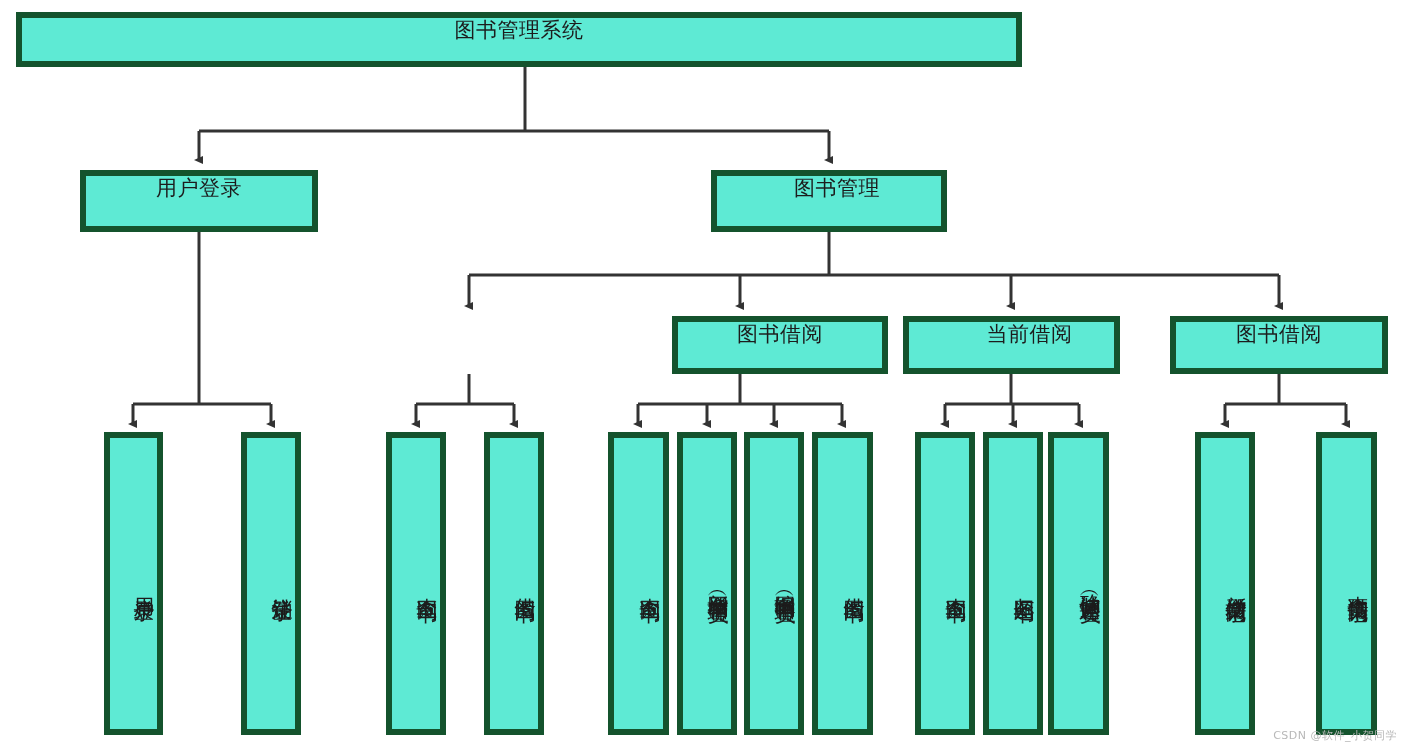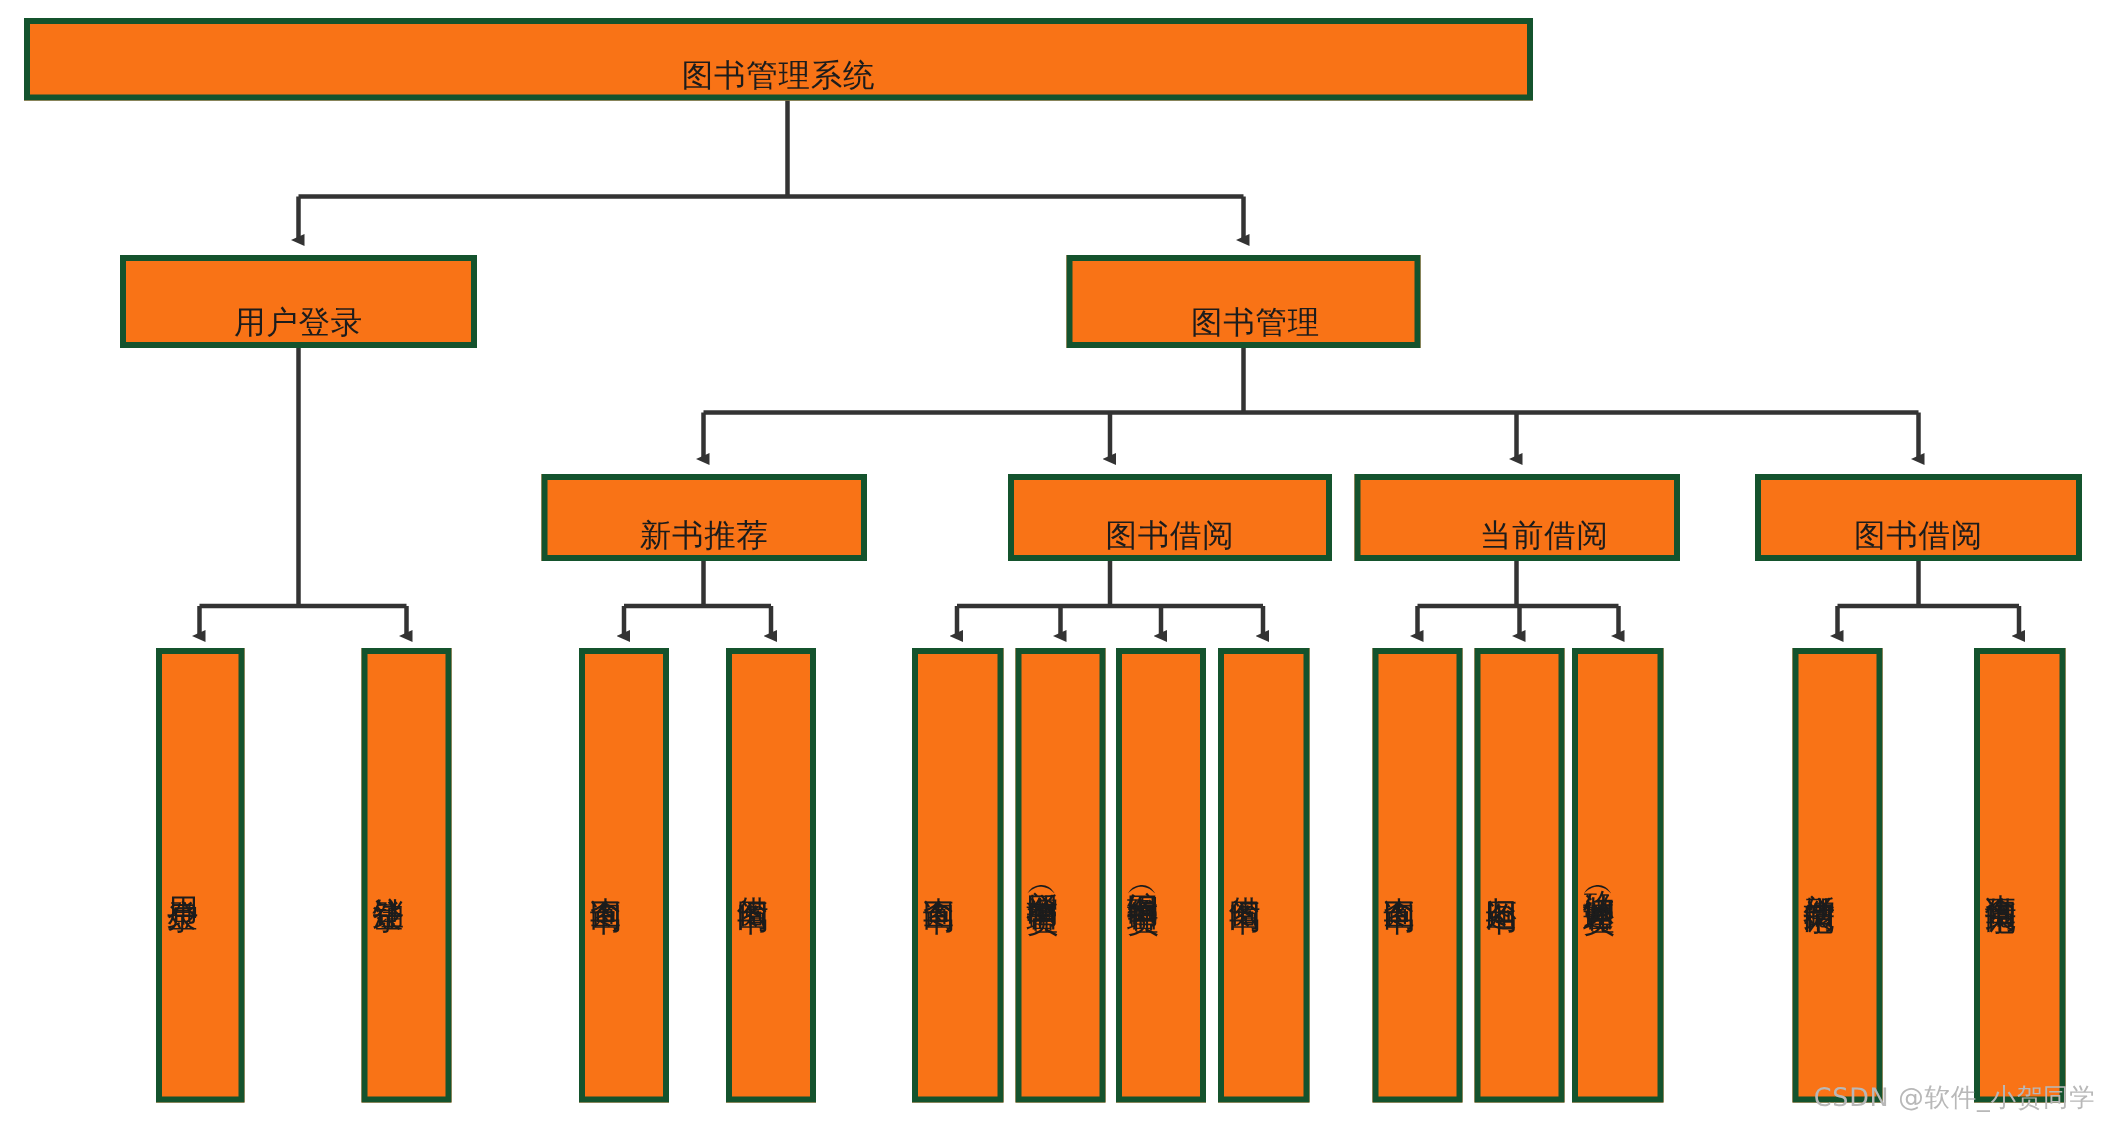--- a/index.html
+++ b/index.html
@@ -21,24 +21,24 @@
     position: absolute;
     left: 0;
     top: 0;
     width: 1405px;
     height: 747px;
     pointer-events: none;
   }
   .node {
     position: absolute;
     box-sizing: border-box;
-    background: #f97316;
-    border: 4px solid #14532d;
+    background: #5eead4;
+    border: 6px solid #14532d;
     display: flex;
-    align-items: flex-end;
+    align-items: flex-start;
     justify-content: center;
     color: #1c1c1c;
   }
   .node.horizontal {
     font-size: 21px;
     line-height: 1.2;
     letter-spacing: 0.5px;
   }
   .node.root {
     font-size: 21px;
@@ -53,21 +53,21 @@
     white-space: nowrap;
   }
   .node.vertical .label {
     writing-mode: vertical-rl;
     text-orientation: upright;
   }
   .watermark {
     position: absolute;
     right: 8px;
     bottom: 4px;
-    font-size: 17px;
+    font-size: 11px;
     color: #b8b8b8;
     letter-spacing: 0.5px;
     white-space: nowrap;
   }
 </style>
 </head>
 <body>
 
 <div id="canvas">
 
@@ -128,23 +128,20 @@
   </div>
 
   <div class="node horizontal" style="left:80px; top:170px; width:238px; height:62px;">
     <span class="label">用户登录</span>
   </div>
 
   <div class="node horizontal" style="left:711px; top:170px; width:236px; height:62px;padding-left:16px;">
     <span class="label">图书管理</span>
   </div>
 
-  <div class="node horizontal" style="left:361px; top:316px; width:217px; height:58px;">
-    <span class="label">新书推荐</span>
-  </div>
 
   <div class="node horizontal" style="left:632px; top:316px; width:216px; height:58px;margin-left:40px;">
     <span class="label">图书借阅</span>
   </div>
 
   <div class="node horizontal" style="left:903px; top:316px; width:217px; height:58px;padding-left:36px;">
     <span class="label">当前借阅</span>
   </div>
 
   <div class="node horizontal" style="left:1170px; top:316px; width:218px; height:58px;">

